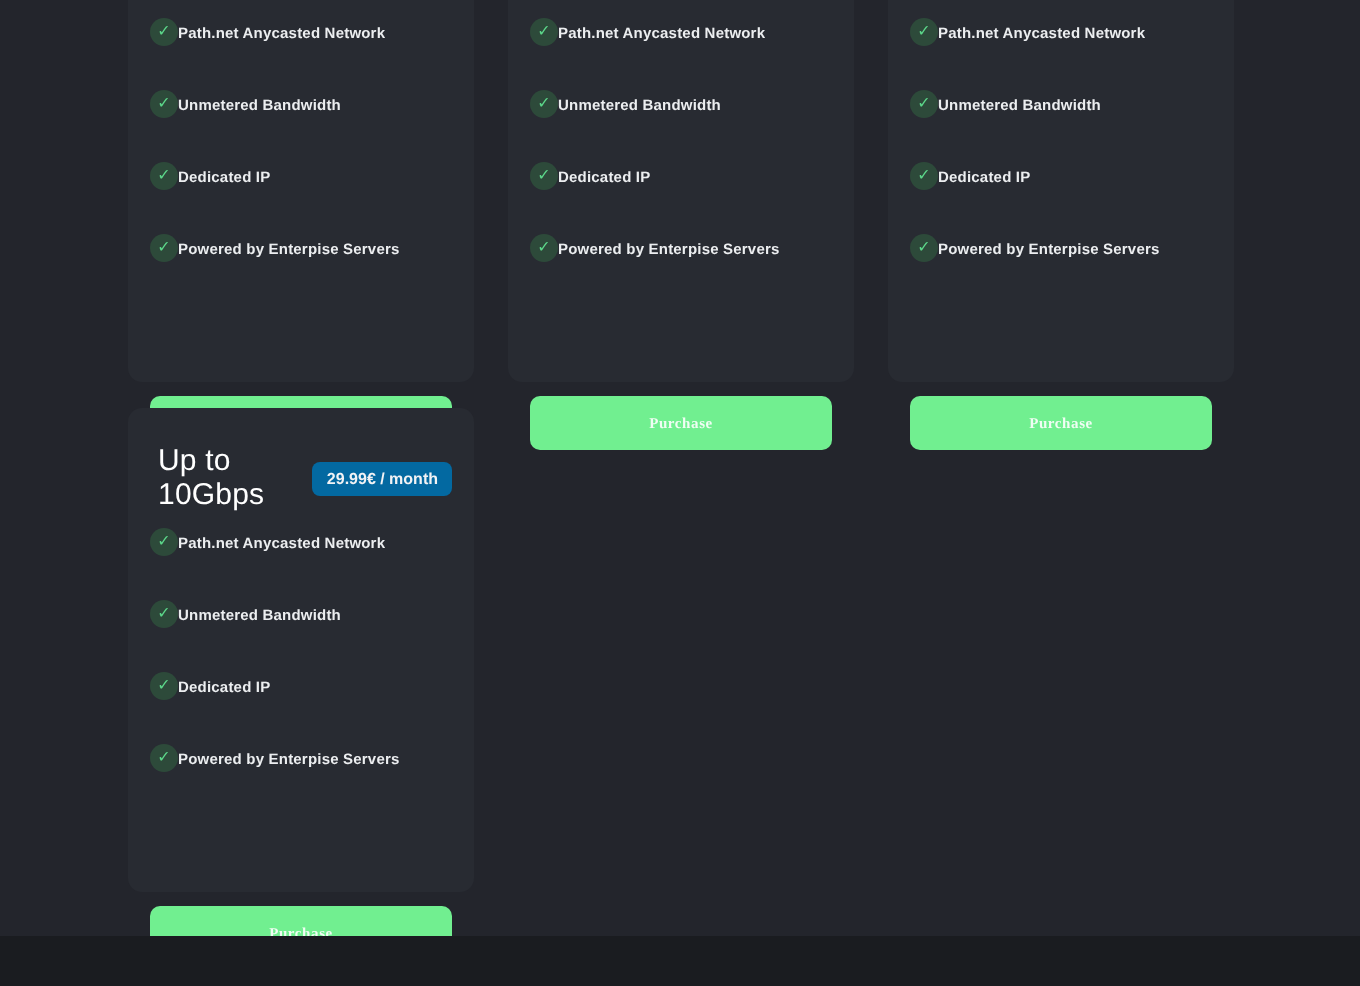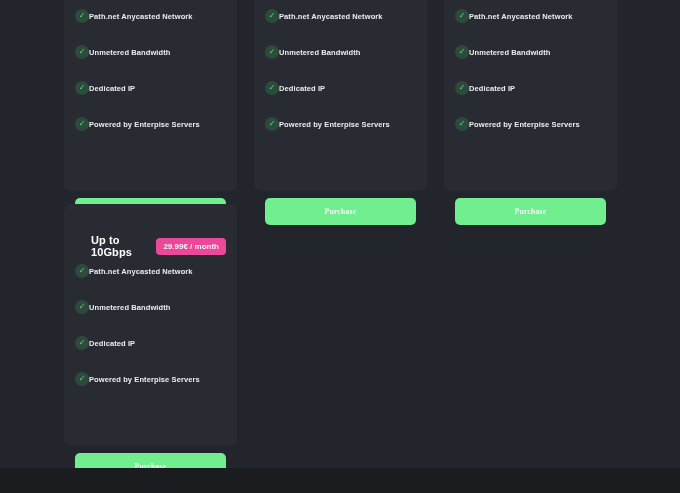--- a/index.html
+++ b/index.html
@@ -28,28 +28,28 @@
   .card-featured { left: 64px; top: 204px; }
 
   .card-header {
     position: absolute;
     top: 14px; left: 11px; right: 11px;
     display: flex;
     justify-content: space-between;
     align-items: center;
   }
   .plan-title {
-    margin: 16px;
-    font-size: 11px;
-    font-weight: 700;
+    margin: 4px;
+    font-size: 15px;
+    font-weight: 400;
     color: #ffffff;
     letter-spacing: 0.1px;
   }
   .price-badge {
-    background: #ec4899;
+    background: #0369a1;
     color: #f2f3f5;
     font-size: 8px;
     font-weight: 700;
     padding: 4px 7px;
     border-radius: 4px;
     white-space: nowrap;
   }
   .plan-subtitle {
     position: absolute;
     top: 37px; left: 11px; right: 11px;

